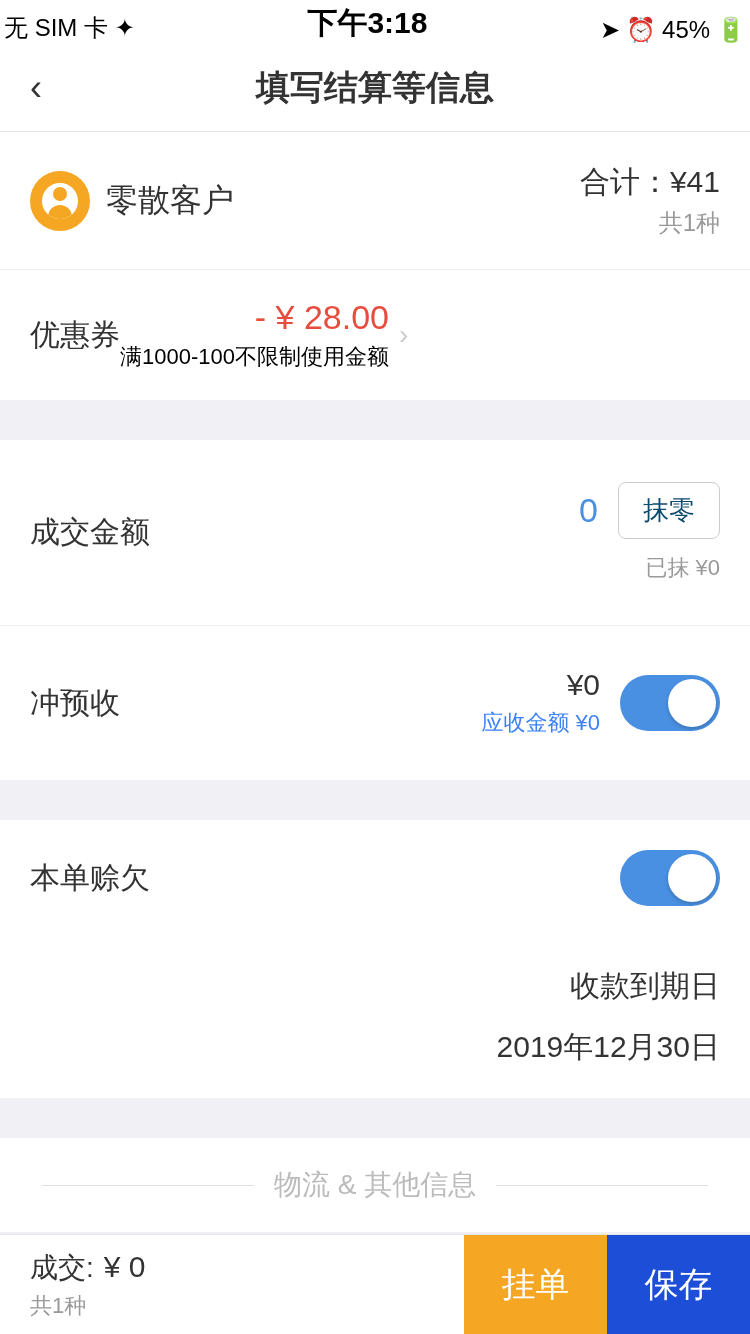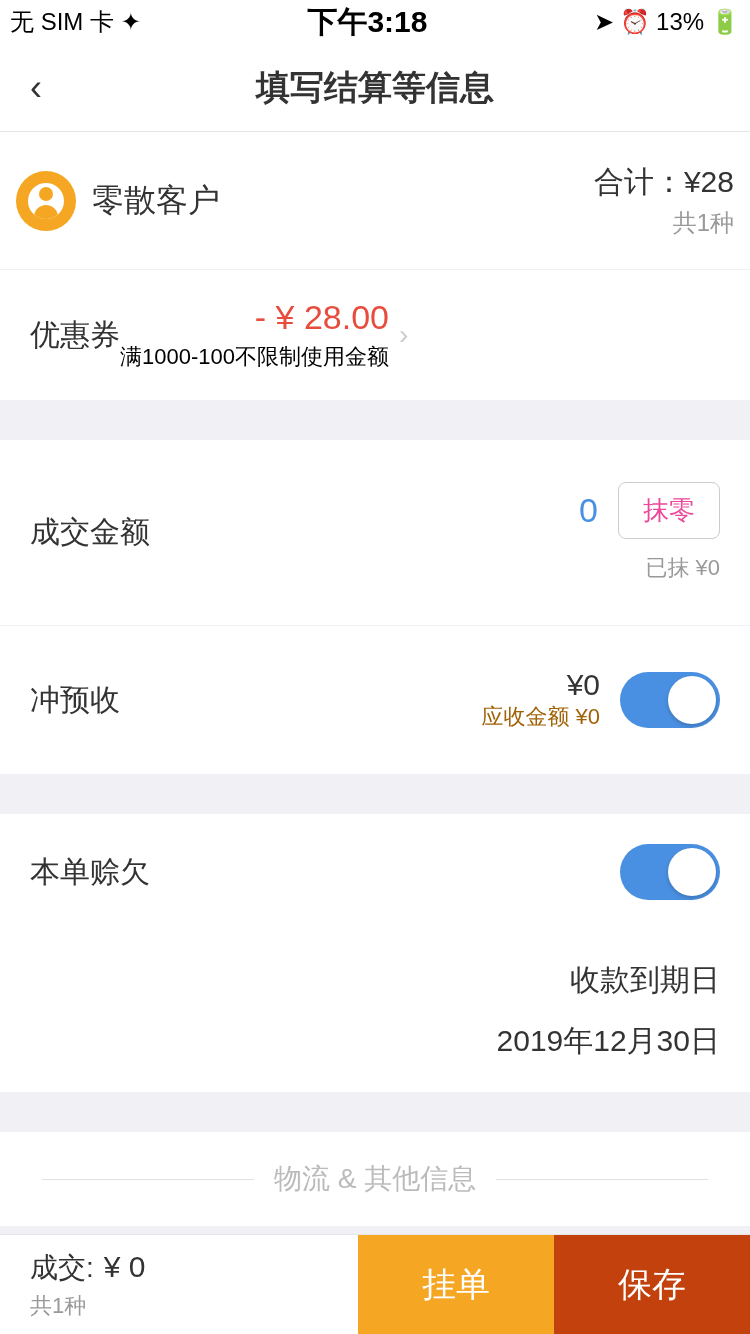--- a/index.html
+++ b/index.html
@@ -11,23 +11,23 @@
       background: #f0f0f5;
       font-size: 28px;
       color: #333;
     }
 
     
     .status-bar {
       height: 44px;
       background: #fff;
       display: flex;
-      align-items: center;
+      align-items: flex-end;
       justify-content: space-between;
-      padding: 0 10px;
+      padding: 0 4px;
       font-size: 24px;
       color: #000;
     }
     .status-left { display: flex; align-items: center; gap: 8px; }
     .status-center { font-size: 30px; font-weight: 600; }
     .status-right { display: flex; align-items: center; gap: 6px; font-size: 24px; }
 
     
     .nav-bar {
       height: 88px;
@@ -57,21 +57,21 @@
     .section {
       background: #fff;
       margin-bottom: 20px;
     }
 
     
     .customer-row {
       display: flex;
       align-items: center;
       justify-content: space-between;
-      padding: 30px 16px;
+      padding: 30px 30px;
     }
     .customer-left { display: flex; align-items: center; gap: 16px; }
     .avatar {
       width: 60px;
       height: 60px;
       border-radius: 50%;
       background: #f5a623;
       display: flex;
       align-items: center;
       justify-content: center;
@@ -138,21 +138,21 @@
     .form-right { display: flex; align-items: center; gap: 20px; }
     .amount-value { font-size: 34px; color: #4a90e2; }
     .amount-sub { font-size: 22px; color: #999; margin-top: 6px; text-align: right; }
 
     
     .round-zero-btn {
       border: 1px solid #ccc;
       border-radius: 8px;
       padding: 10px 24px;
       font-size: 26px;
-      color: #ec4899;
+      color: #0c4a6e;
       background: #fff;
       cursor: pointer;
     }
 
     
     .toggle {
       width: 100px;
       height: 56px;
       border-radius: 28px;
       background: #4a90e2;
@@ -164,21 +164,21 @@
       position: absolute;
       top: 4px;
       right: 4px;
       width: 48px;
       height: 48px;
       border-radius: 50%;
       background: #fff;
       box-shadow: 0 2px 4px rgba(0,0,0,0.2);
     }
     .chong-main { font-size: 30px; color: #333; }
-    .chong-sub { font-size: 22px; color: #a16207; }
+    .chong-sub { font-size: 22px; color: #3b82f6; margin-top: 6px; }
 
     
     .debit-row {
       display: flex;
       align-items: center;
       justify-content: space-between;
       padding: 30px 30px;
     }
 
     
@@ -232,71 +232,71 @@
     }
     .bottom-summary {
       flex: 1;
       padding: 0 30px;
     }
     .bottom-deal { font-size: 28px; color: #333; }
     .bottom-deal-amount { font-size: 30px; color: #333; font-weight: 500; }
     .bottom-count { font-size: 22px; color: #999; margin-top: 4px; }
     .bottom-btn {
       height: 100px;
-      width: 196px;
+      width: 143px;
       display: flex;
       align-items: center;
       justify-content: center;
       font-size: 34px;
       color: #fff;
       cursor: pointer;
       border: none;
       outline: none;
       text-align: right;
     }
     .btn-hang { background: #f5a623; }
-    .btn-save { background: #c2410c; }
+    .btn-save { background: #1d4ed8; }
 
     .content-area {
       padding-bottom: 100px;
     }
   </style>
 </head>
 <body>
 
 <div class="status-bar">
   <div class="status-left">
     <span>无 SIM 卡 ✦</span>
   </div>
   <div class="status-center">下午3:18</div>
   <div class="status-right">
     <span>➤</span>
     <span>⏰</span>
-    <span>13%</span>
+    <span>45%</span>
     <span>🔋</span>
   </div>
 </div>
 
 <div class="nav-bar">
   <div class="nav-back">‹</div>
   <div class="nav-title">填写结算等信息</div>
 </div>
 
 <div class="content-area">
 
   <div class="section">
     <div class="customer-row">
       <div class="customer-left">
         <div class="avatar">
           <div class="avatar-icon"></div>
         </div>
         <span class="customer-name">零散客户</span>
       </div>
       <div class="customer-summary">
-        <div class="total-price">合计：¥28</div>
+        <div class="total-price">合计：¥41</div>
         <div class="total-count">共1种</div>
       </div>
     </div>
 
     <div class="coupon-row">
       <span class="coupon-label">优惠券</span>
       <div class="coupon-right">
         <div class="coupon-info">
           <div class="coupon-discount">- ¥ 28.00</div>
           <div class="coupon-desc">满1000-100不限制使用金额</div>

